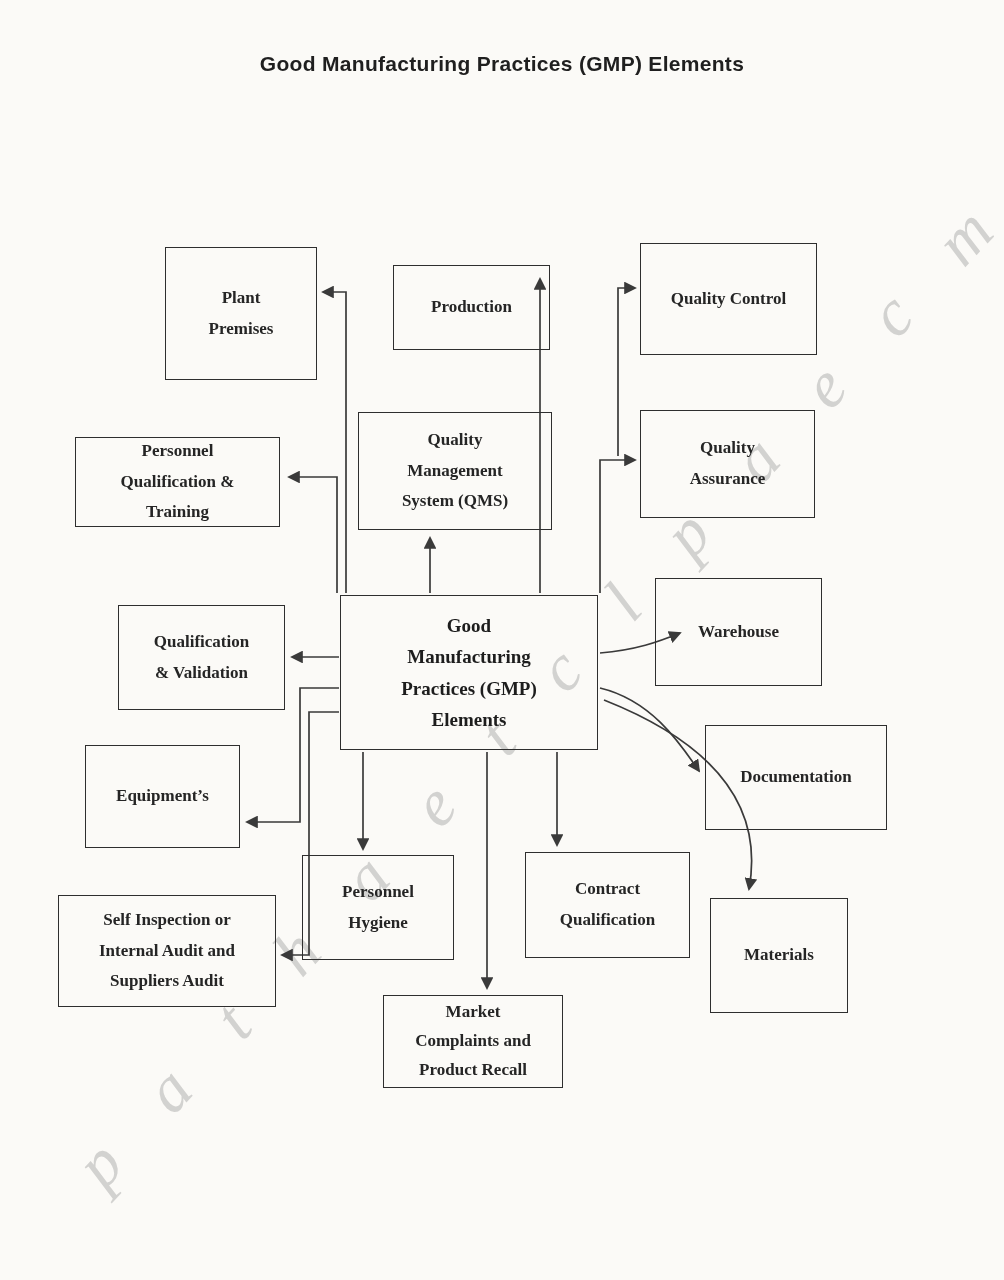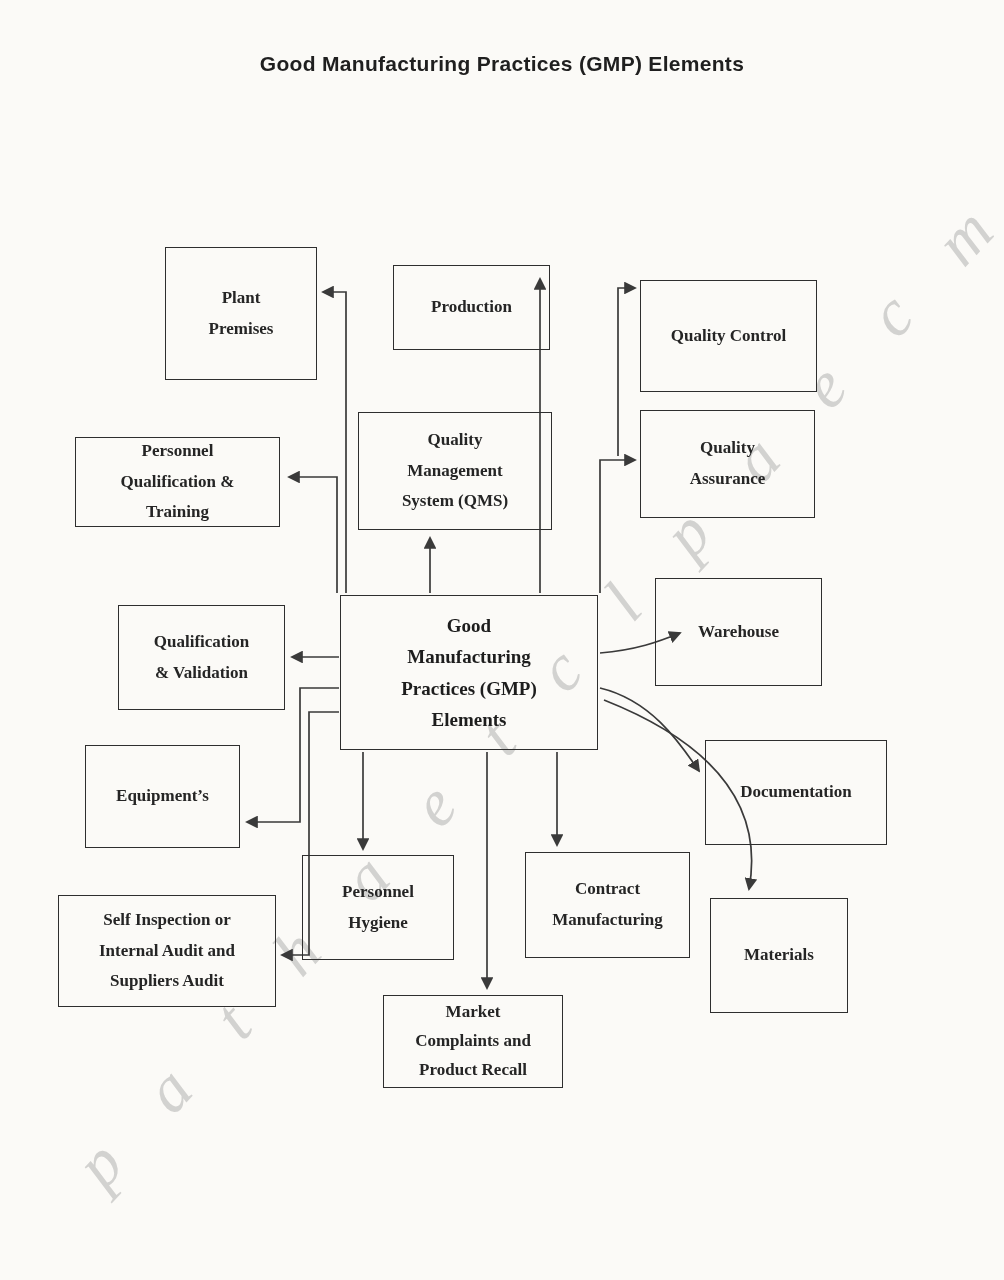--- a/index.html
+++ b/index.html
@@ -93,30 +93,30 @@
 
     <path d="M600 688 C 650 700, 678 740, 699 771" stroke="#3a3a3a" stroke-width="1.7" fill="none" marker-end="url(#arr)"></path>
 
     <path d="M604 700 C 700 738, 766 796, 749 889" stroke="#3a3a3a" stroke-width="1.7" fill="none" marker-end="url(#arr)"></path>
   </svg>
 
   <div class="node center" style="left:340px;top:595px;width:258px;height:155px;padding:0 46px;">Good Manufacturing Practices (GMP) Elements</div>
 
   <div class="node" style="left:165px;top:247px;width:152px;height:133px;padding:0 24px;">Plant Premises</div>
   <div class="node" style="left:393px;top:265px;width:157px;height:85px;padding:0 8px;">Production</div>
-  <div class="node" style="left:640px;top:243px;width:177px;height:112px;padding:0 8px;margin-top:37px;">Quality Control</div>
+  <div class="node" style="left:640px;top:243px;width:177px;height:112px;padding:0 8px;">Quality Control</div>
 
   <div class="node" style="left:75px;top:437px;width:205px;height:90px;padding:0 18px;">Personnel Qualification &amp; Training</div>
   <div class="node" style="left:358px;top:412px;width:194px;height:118px;padding:4px 26px;">Quality Management System (QMS)</div>
   <div class="node" style="left:640px;top:410px;width:175px;height:108px;padding:0 27px;">Quality Assurance</div>
 
   <div class="node" style="left:118px;top:605px;width:167px;height:105px;padding:0 26px;">Qualification &amp; Validation</div>
   <div class="node" style="left:655px;top:578px;width:167px;height:108px;padding:0 8px;">Warehouse</div>
   <div class="node" style="left:85px;top:745px;width:155px;height:103px;padding:0 8px;">Equipment’s</div>
-  <div class="node" style="left:705px;top:725px;width:182px;height:105px;padding:4px 6px;margin-top:15px;">Documentation</div>
+  <div class="node" style="left:705px;top:725px;width:182px;height:105px;padding:4px 6px;">Documentation</div>
 
   <div class="node" style="left:58px;top:895px;width:218px;height:112px;padding:0 14px;">Self Inspection or Internal Audit and Suppliers Audit</div>
   <div class="node" style="left:302px;top:855px;width:152px;height:105px;padding:0 13px;">Personnel Hygiene</div>
-  <div class="node" style="left:525px;top:852px;width:165px;height:106px;padding:0 12px;">Contract Manufacturing</div>
+  <div class="node" style="left:525px;top:852px;width:165px;height:106px;padding:0 12px;">Contract Qualification</div>
   <div class="node" style="left:710px;top:898px;width:138px;height:115px;padding:0 8px;">Materials</div>
   <div class="node" style="left:383px;top:995px;width:180px;height:93px;padding:0 20px;line-height:1.7;">Market Complaints and Product Recall</div>
 
 </div>
 
 </body></html>

